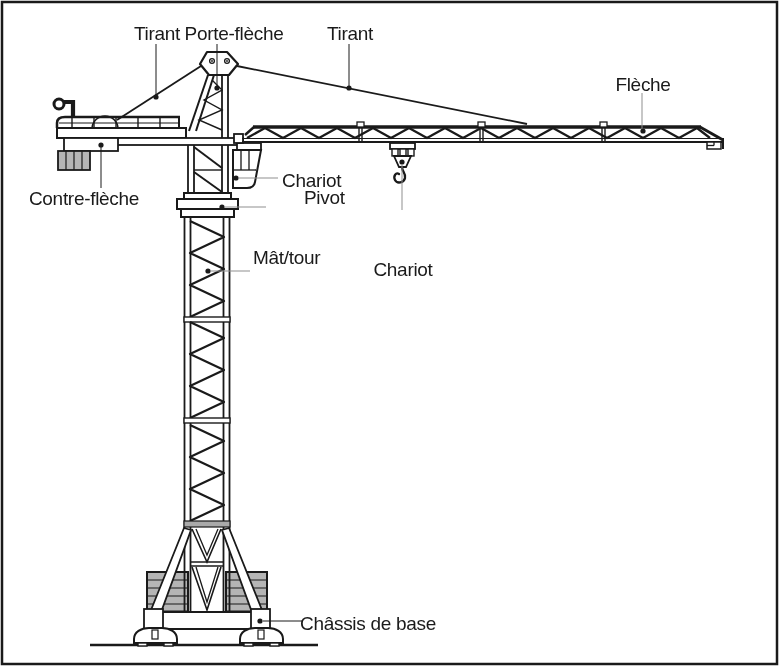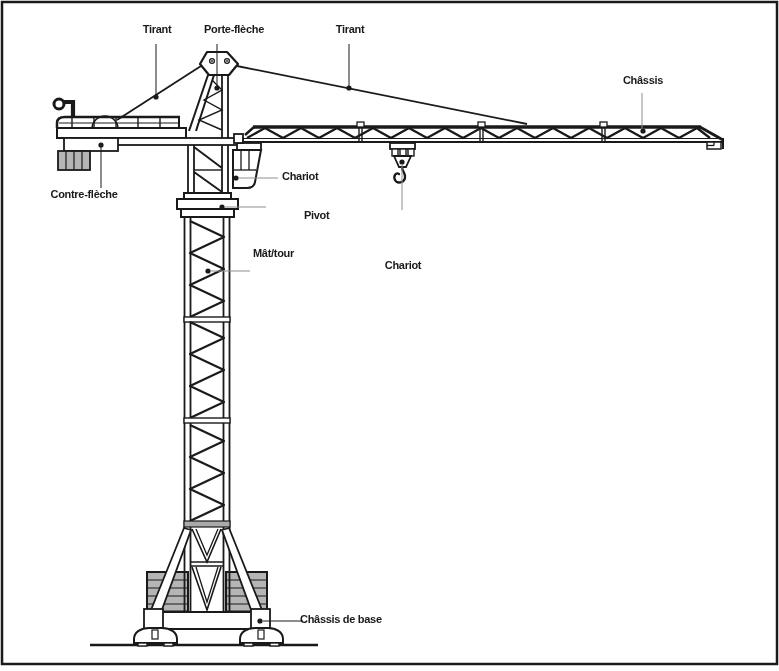--- a/index.html
+++ b/index.html
@@ -6,22 +6,22 @@
   .stage{
     position:relative;
     width:779px;height:671px;
     background:var(--bg,#fff);
     font-family:"Liberation Sans","DejaVu Sans",sans-serif;
     overflow:hidden;
   }
   .stage svg{position:absolute;left:0;top:0;width:779px;height:671px;display:block;}
   .label{
     position:absolute;
-    font-size:11px;
-    font-weight:bold;
+    font-size:19px;
+    font-weight:normal;
     letter-spacing:-0.3px;
     line-height:1;
     color:var(--ink,#1a1a1a);
     white-space:nowrap;
   }
   .label.center{transform:translateX(-50%);}
   
   .ln{stroke:var(--ink,#1a1a1a);fill:none;}
   .shape{stroke:var(--ink,#1a1a1a);fill:var(--bg,#fff);}
   .ballast{stroke:var(--ink,#1a1a1a);fill:var(--ballast,#b5b5b5);}
@@ -233,21 +233,21 @@
       <line class="leader" x1="402" y1="210" x2="402" y2="165"></line>
       <circle class="dot" cx="402" cy="162" r="2.6"></circle>
       <line class="leader-dark" x1="303" y1="621" x2="263" y2="621"></line>
       <circle class="dot" cx="260" cy="621" r="2.6"></circle>
     </g>
   </svg>
 
   <div class="label center" style="left:157px;top:24px;">Tirant</div>
   <div class="label center" style="left:226px;top:24px;margin-left:8px;">Porte-flèche</div>
   <div class="label center" style="left:350px;top:24px;">Tirant</div>
-  <div class="label center" style="left:643px;top:75px;">Châssis</div>
+  <div class="label center" style="left:643px;top:75px;">Flèche</div>
   <div class="label center" style="left:84px;top:189px;">Contre-flèche</div>
   <div class="label" style="left:282px;top:171px;">Chariot</div>
-  <div class="label" style="left:268px;top:210px;padding-left:36px;">Pivot</div>
+  <div class="label" style="left:268px;top:188px;padding-left:36px;">Pivot</div>
   <div class="label" style="left:253px;top:248px;text-align:right;">Mât/tour</div>
   <div class="label center" style="left:403px;top:212px;margin-top:48px;">Chariot</div>
   <div class="label" style="left:300px;top:614px;">Châssis de base</div>
 
 </div>
 
 </body></html>

